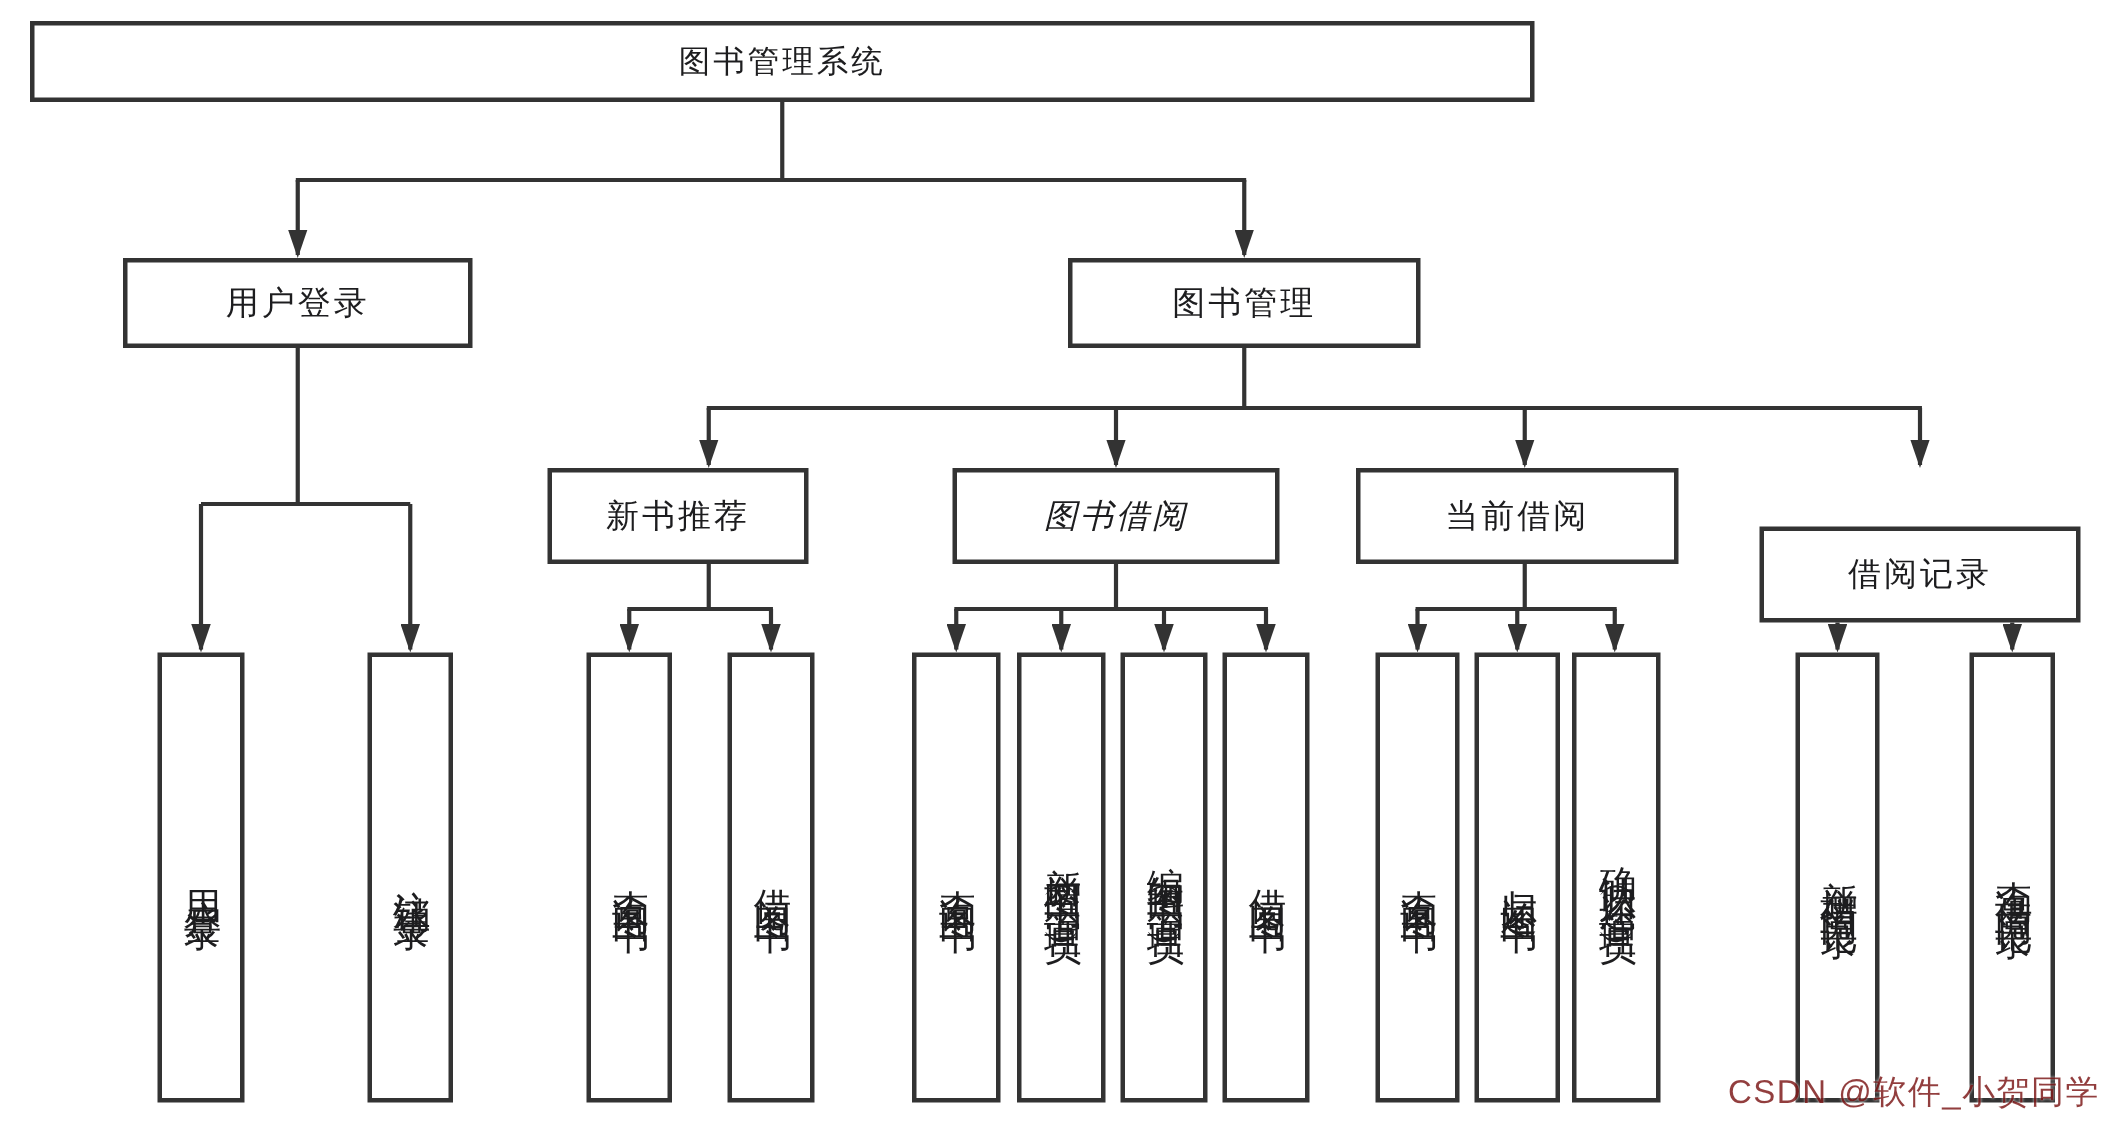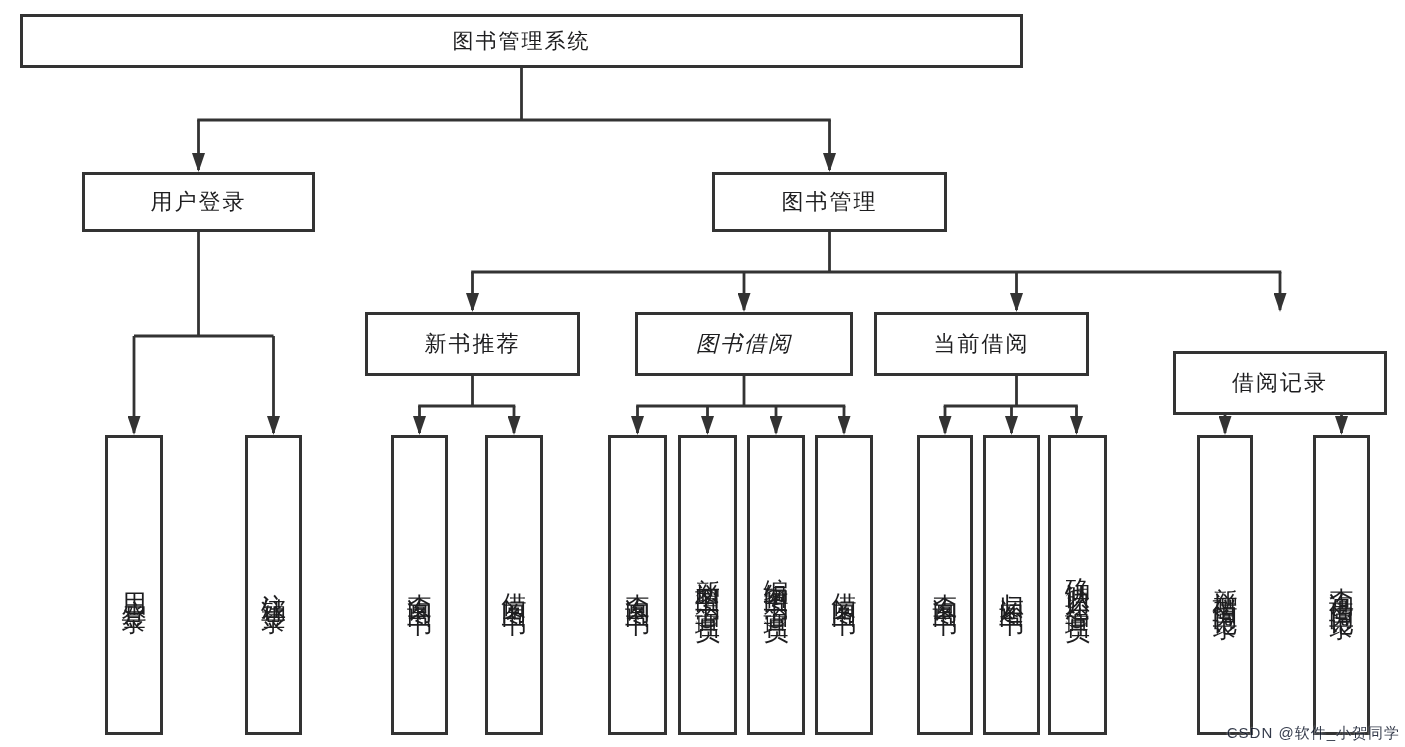--- a/index.html
+++ b/index.html
@@ -30,22 +30,22 @@
     font-size:25px;
     letter-spacing:6px;
     line-height:1;
     top:435px;
     height:300px;
   }
   .watermark{
     position:absolute;
     right:5px;
     bottom:4px;
-    font-size:15px;
-    color:#0f172a;
+    font-size:22px;
+    color:#7f1d1d;
     opacity:0.85;
     letter-spacing:1px;
     text-shadow:0 0 2px #ffffff;
     white-space:nowrap;
   }
 </style>
 </head>
 <body>
 
 <div id="stage">
@@ -99,23 +99,23 @@
       <path d="M1225 406 V 433" marker-end="url(#ah)"></path>
       <path d="M1341.5 406 V 433" marker-end="url(#ah)"></path>
     </g>
   </svg>
 
   <div class="box hbox root" style="left:20px;top:14px;width:1003px;height:54px;">图书管理系统</div>
 
   <div class="box hbox" style="left:82px;top:172px;width:233px;height:60px;">用户登录</div>
   <div class="box hbox" style="left:712px;top:172px;width:235px;height:60px;text-align:right;">图书管理</div>
 
-  <div class="box hbox" style="left:365px;top:312px;width:215px;height:64px;">新书推荐</div>
+  <div class="box hbox" style="left:365px;top:312px;width:174px;height:64px;">新书推荐</div>
   <div class="box hbox" style="left:635px;top:312px;width:218px;height:64px;font-style:italic;">图书借阅</div>
-  <div class="box hbox" style="left:874px;top:312px;width:215px;height:64px;">当前借阅</div>
+  <div class="box hbox" style="left:904px;top:312px;width:215px;height:64px;">当前借阅</div>
   <div class="box hbox" style="left:1173px;top:312px;width:214px;height:64px;margin-top:39px;">借阅记录</div>
 
   <div class="box vbox" style="left:105px;width:58px;">用户登录</div>
   <div class="box vbox" style="left:245px;width:57px;">注销登录</div>
 
   <div class="box vbox" style="left:391px;width:57px;">查询图书</div>
   <div class="box vbox" style="left:485px;width:58px;">借阅图书</div>
 
   <div class="box vbox" style="left:608px;width:59px;">查询图书</div>
   <div class="box vbox" style="left:678px;width:59px;">新增图书（管理员）</div>

